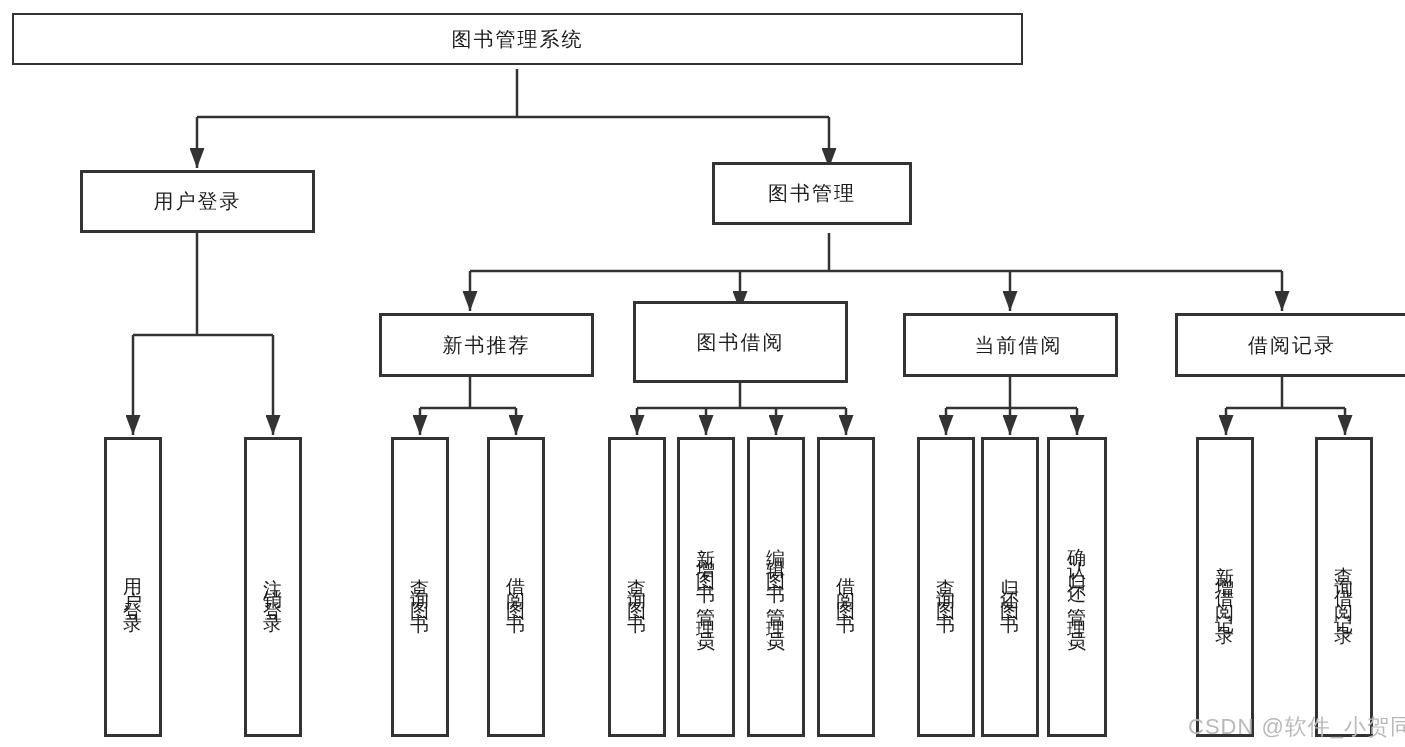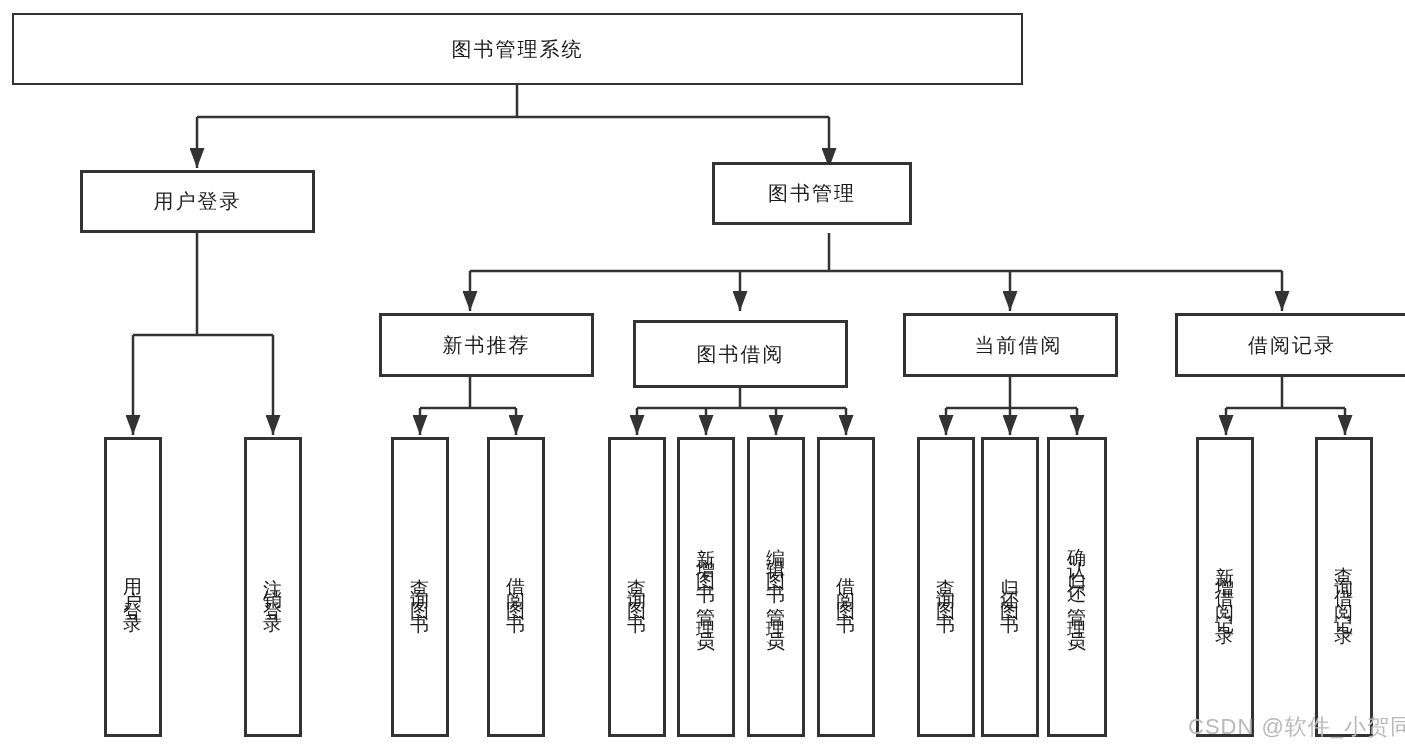--- a/index.html
+++ b/index.html
@@ -96,27 +96,27 @@
       <line x1="946" y1="408" x2="946" y2="435" marker-end="url(#arrow)"></line>
       <line x1="1010" y1="408" x2="1010" y2="435" marker-end="url(#arrow)"></line>
       <line x1="1077" y1="408" x2="1077" y2="435" marker-end="url(#arrow)"></line>
 
       <path d="M1282,377 V408 M1226,408 H1345"></path>
       <line x1="1226" y1="408" x2="1226" y2="435" marker-end="url(#arrow)"></line>
       <line x1="1345" y1="408" x2="1345" y2="435" marker-end="url(#arrow)"></line>
     </g>
   </svg>
 
-  <div class="node h-node root-node" style="left:12px; top:13px; width:1011px; height:72px;">图书管理系统</div>
+  <div class="node h-node root-node" style="left:12px; top:13px; width:1011px; height:52px;">图书管理系统</div>
 
   <div class="node h-node" style="left:80px; top:170px; width:235px; height:63px;">用户登录</div>
   <div class="node h-node" style="left:712px; top:162px; width:200px; height:63px;">图书管理</div>
 
   <div class="node h-node" style="left:363px; top:313px; width:215px; height:64px;margin-left:16px;">新书推荐</div>
-  <div class="node h-node" style="left:633px; top:320px; width:215px; height:68px;">图书借阅</div>
+  <div class="node h-node" style="left:633px; top:301px; width:215px; height:82px;">图书借阅</div>
   <div class="node h-node" style="left:903px; top:313px; width:215px; height:64px;padding-left:16px;">当前借阅</div>
   <div class="node h-node" style="left:1175px; top:313px; width:234px; height:64px;">借阅记录</div>
 
   <div class="node v-node" style="left:104px; top:437px; width:58px; height:300px;">用户登录</div>
   <div class="node v-node" style="left:244px; top:437px; width:58px; height:300px;">注销登录</div>
 
   <div class="node v-node" style="left:391px; top:437px; width:58px; height:300px;">查询图书</div>
   <div class="node v-node" style="left:487px; top:437px; width:58px; height:300px;">借阅图书</div>
 
   <div class="node v-node" style="left:608px; top:437px; width:58px; height:300px;">查询图书</div>

